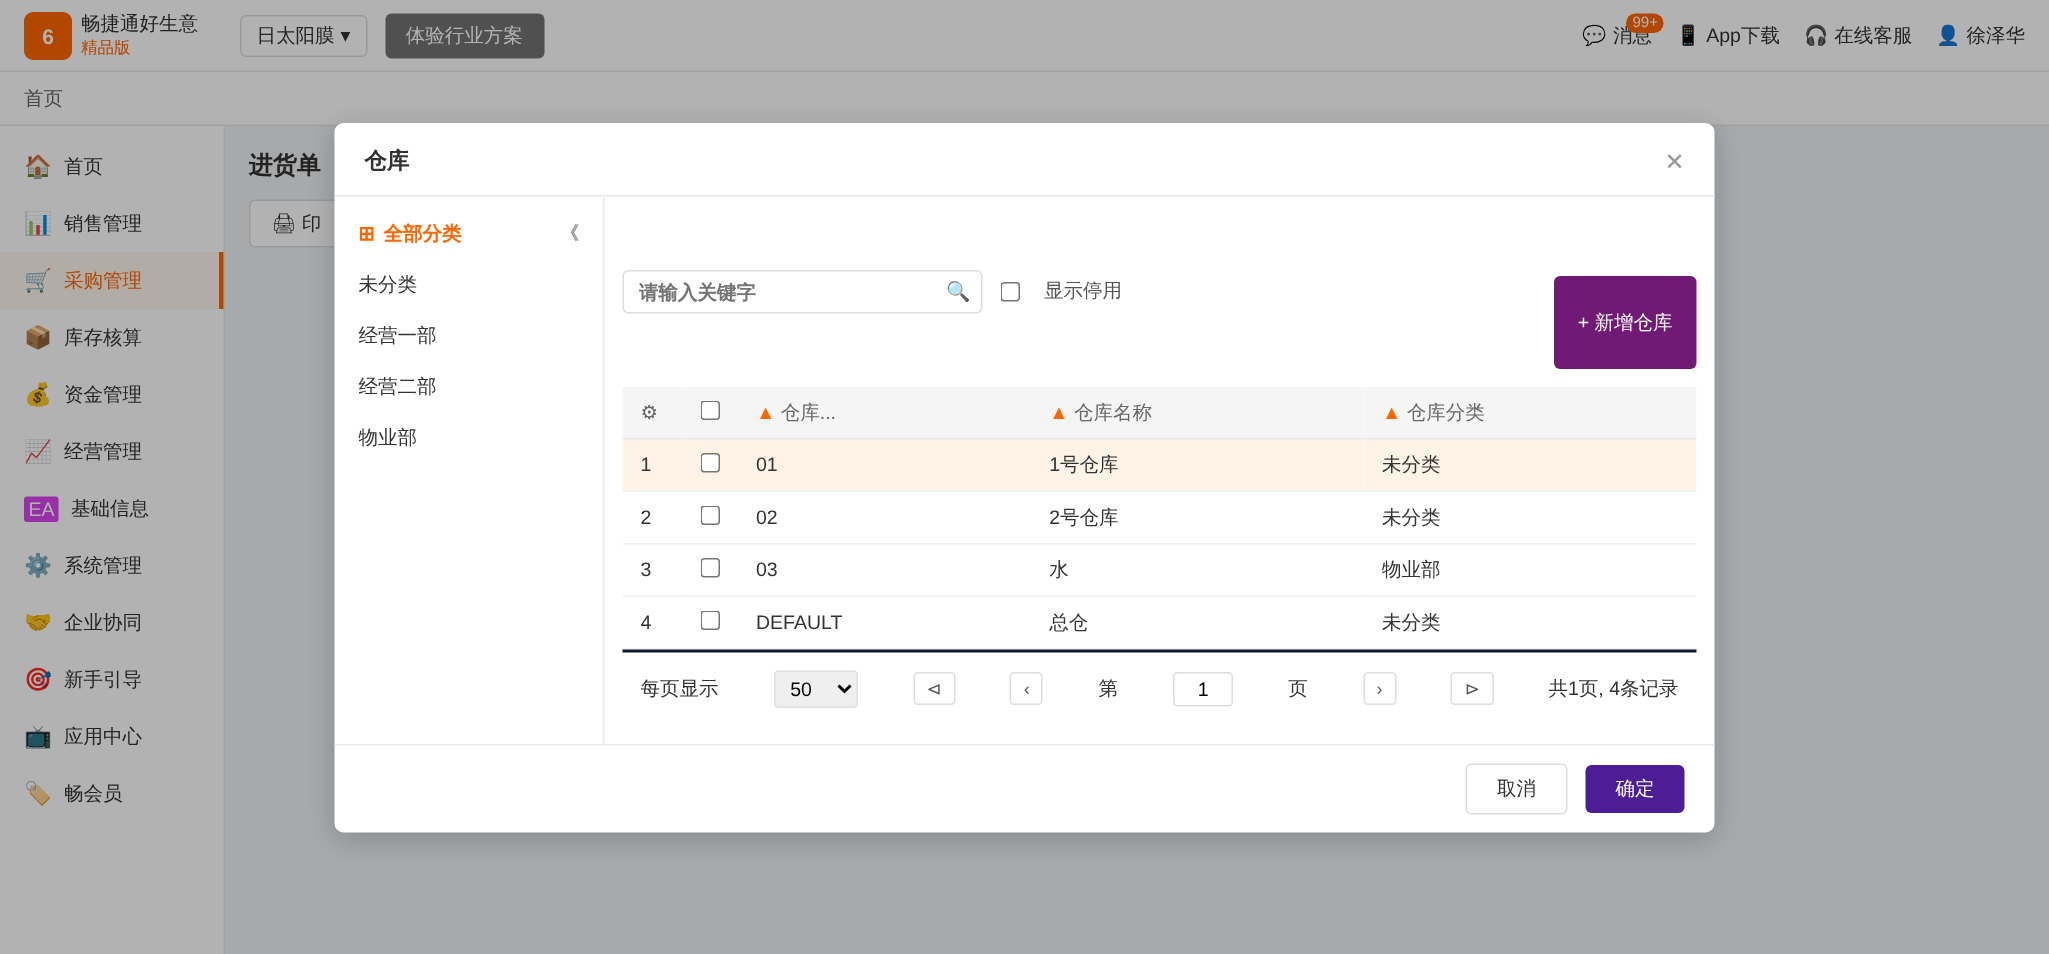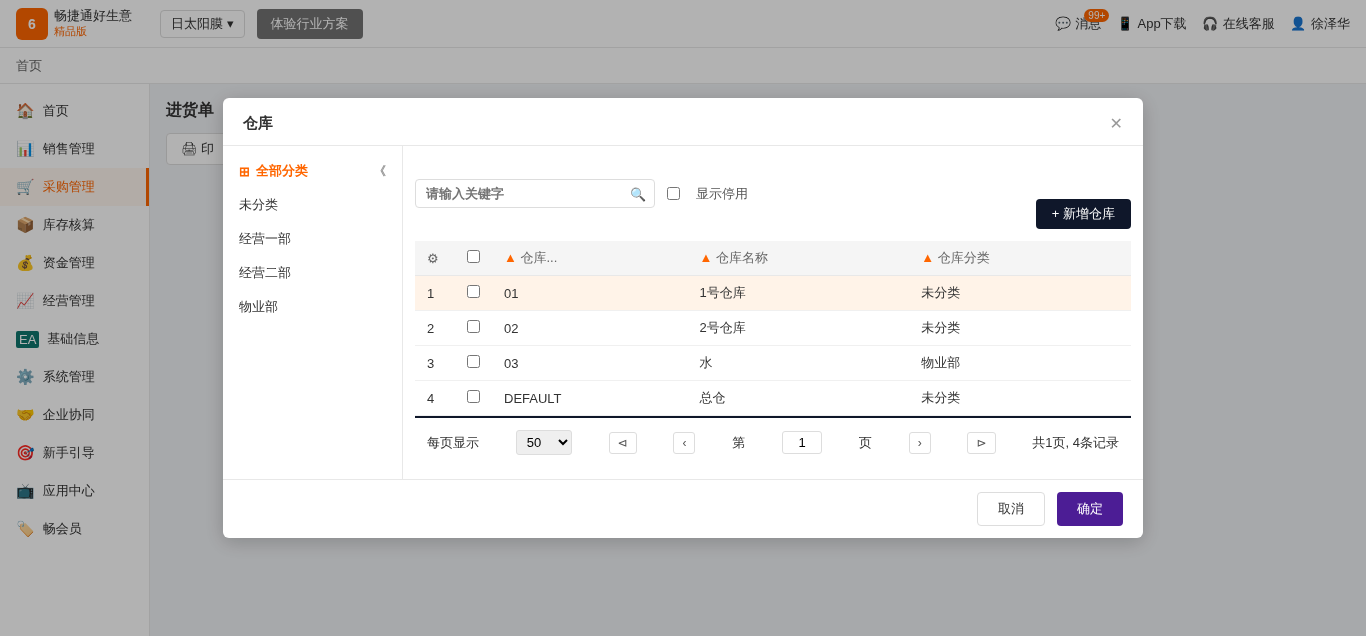--- a/index.html
+++ b/index.html
@@ -154,22 +154,22 @@
     }
     .search-icon {
       position: absolute; right: 8px; top: 50%; transform: translateY(-50%);
       color: #aaa; cursor: pointer;
     }
     .show-disabled-label {
       display: flex; align-items: center; gap: 16px; font-size: 13px; color: #555; cursor: pointer;
     }
     .add-btn {
       margin-left: auto;
-      background: #0f172a; color: #fff; border: none; border-radius: 4px;
-      padding: 6px 16px; cursor: pointer; font-size: 13px; margin-top: 41px;
+      background: #701a75; color: #fff; border: none; border-radius: 4px;
+      padding: 22px 16px; cursor: pointer; font-size: 13px; margin-top: 41px;
     }
 
     
     .data-table { width: 100%; border-collapse: collapse; font-size: 13px; }
     .data-table th {
       background: #f5f5f5; padding: 8px 12px;
       border-bottom: 1px solid #e8e8e8; color: #666; font-weight: normal; text-align: left;
     }
     .data-table td {
       padding: 8px 12px; border-bottom: 1px solid #f0f0f0; color: #333;
@@ -189,21 +189,21 @@
     .page-select {
       border: 1px solid #ddd; border-radius: 3px; padding: 3px 6px; font-size: 13px;
     }
     .page-btn {
       border: 1px solid #ddd; background: #fff; border-radius: 3px;
       padding: 3px 8px; cursor: pointer; color: #555; font-size: 12px;
     }
 
     
     .modal-footer {
-      display: flex; justify-content: flex-end;
+      display: flex; align-items: center; justify-content: flex-end;
       gap: 12px; padding: 12px 20px;
       border-top: 1px solid #e8e8e8;
     }
     .cancel-btn {
       border: 1px solid #ddd; background: #fff; border-radius: 4px;
       padding: 7px 20px; cursor: pointer; font-size: 13px; color: #333;
     }
     .confirm-btn {
       background: #4c1d95; color: #fff; border: none; border-radius: 4px;
       padding: 7px 20px; cursor: pointer; font-size: 13px;
@@ -284,21 +284,21 @@
     </div>
     <div class="sidebar-item">
       <span class="sidebar-icon">💰</span>
       <span>资金管理</span>
     </div>
     <div class="sidebar-item">
       <span class="sidebar-icon">📈</span>
       <span>经营管理</span>
     </div>
     <div class="sidebar-item">
-      <span class="sidebar-icon" style="font-size:13px;background:#0f766e;color:#fff;border-radius:2px;padding:1px 3px;">EA</span>
+      <span class="sidebar-icon" style="font-size:13px;background:#d946ef;color:#fff;border-radius:2px;padding:1px 3px;">EA</span>
       <span>基础信息</span>
     </div>
     <div class="sidebar-item">
       <span class="sidebar-icon">⚙️</span>
       <span>系统管理</span>
     </div>
     <div class="sidebar-item">
       <span class="sidebar-icon">🤝</span>
       <span>企业协同</span>
     </div>

